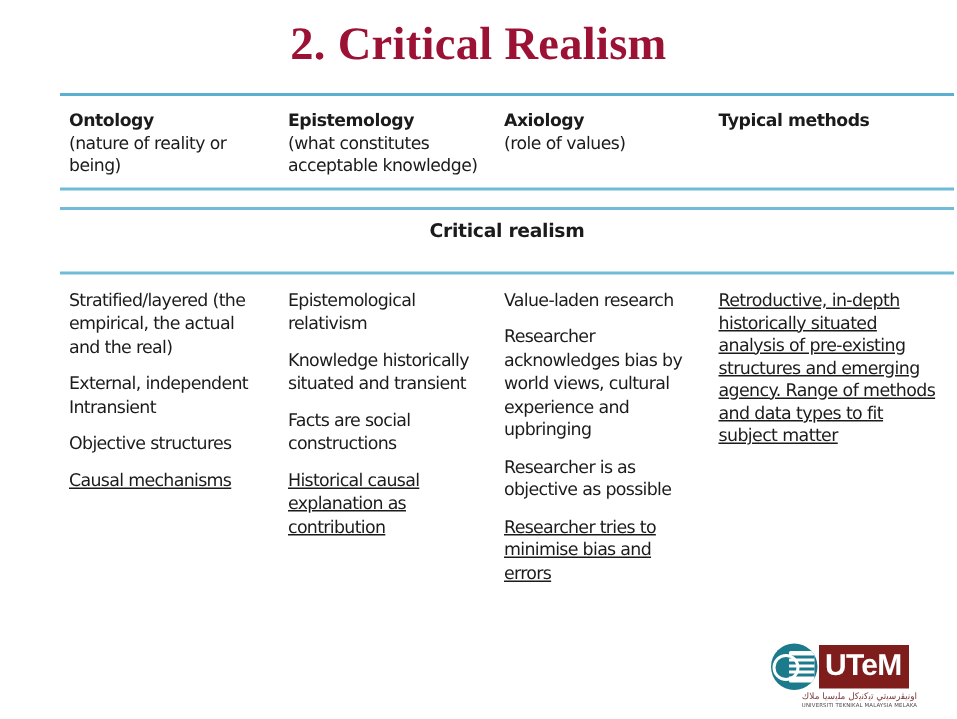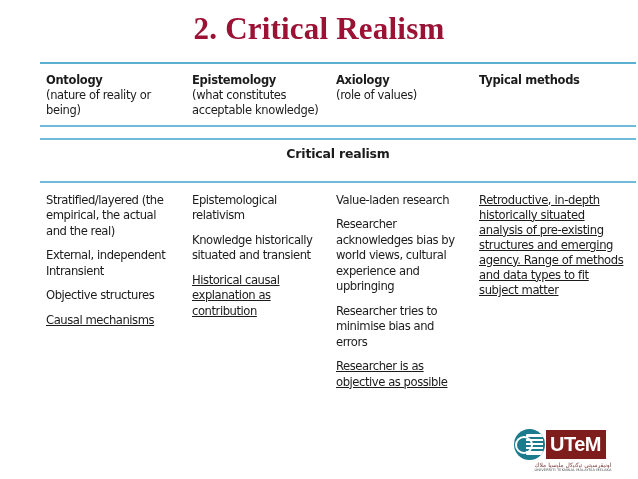--- a/index.html
+++ b/index.html
@@ -238,28 +238,29 @@
     <div class="col col-1 body-col">
       <p>Stratified/layered (the empirical, the actual and the real)</p>
       <p>External, independent Intransient</p>
       <p>Objective structures</p>
       <p>Causal mechanisms</p>
     </div>
 
     <div class="col col-2 body-col">
       <p>Epistemological relativism</p>
       <p>Knowledge historically situated and transient</p>
+      <p>Facts are social constructions</p>
       <p>Historical causal explanation as contribution</p>
     </div>
 
     <div class="col col-3 body-col">
       <p>Value-laden research</p>
       <p>Researcher acknowledges bias by world views, cultural experience and upbringing</p>
+      <p>Researcher is as objective as possible</p>
       <p>Researcher tries to minimise bias and errors</p>
-      <p>Researcher is as objective as possible</p>
     </div>
 
     <div class="col col-4 body-col">
       <p>Retroductive, in-depth historically situated analysis of pre-existing structures and emerging agency. Range of methods and data types to fit subject matter</p>
     </div>
 
   </div>
 
 </div>
 

